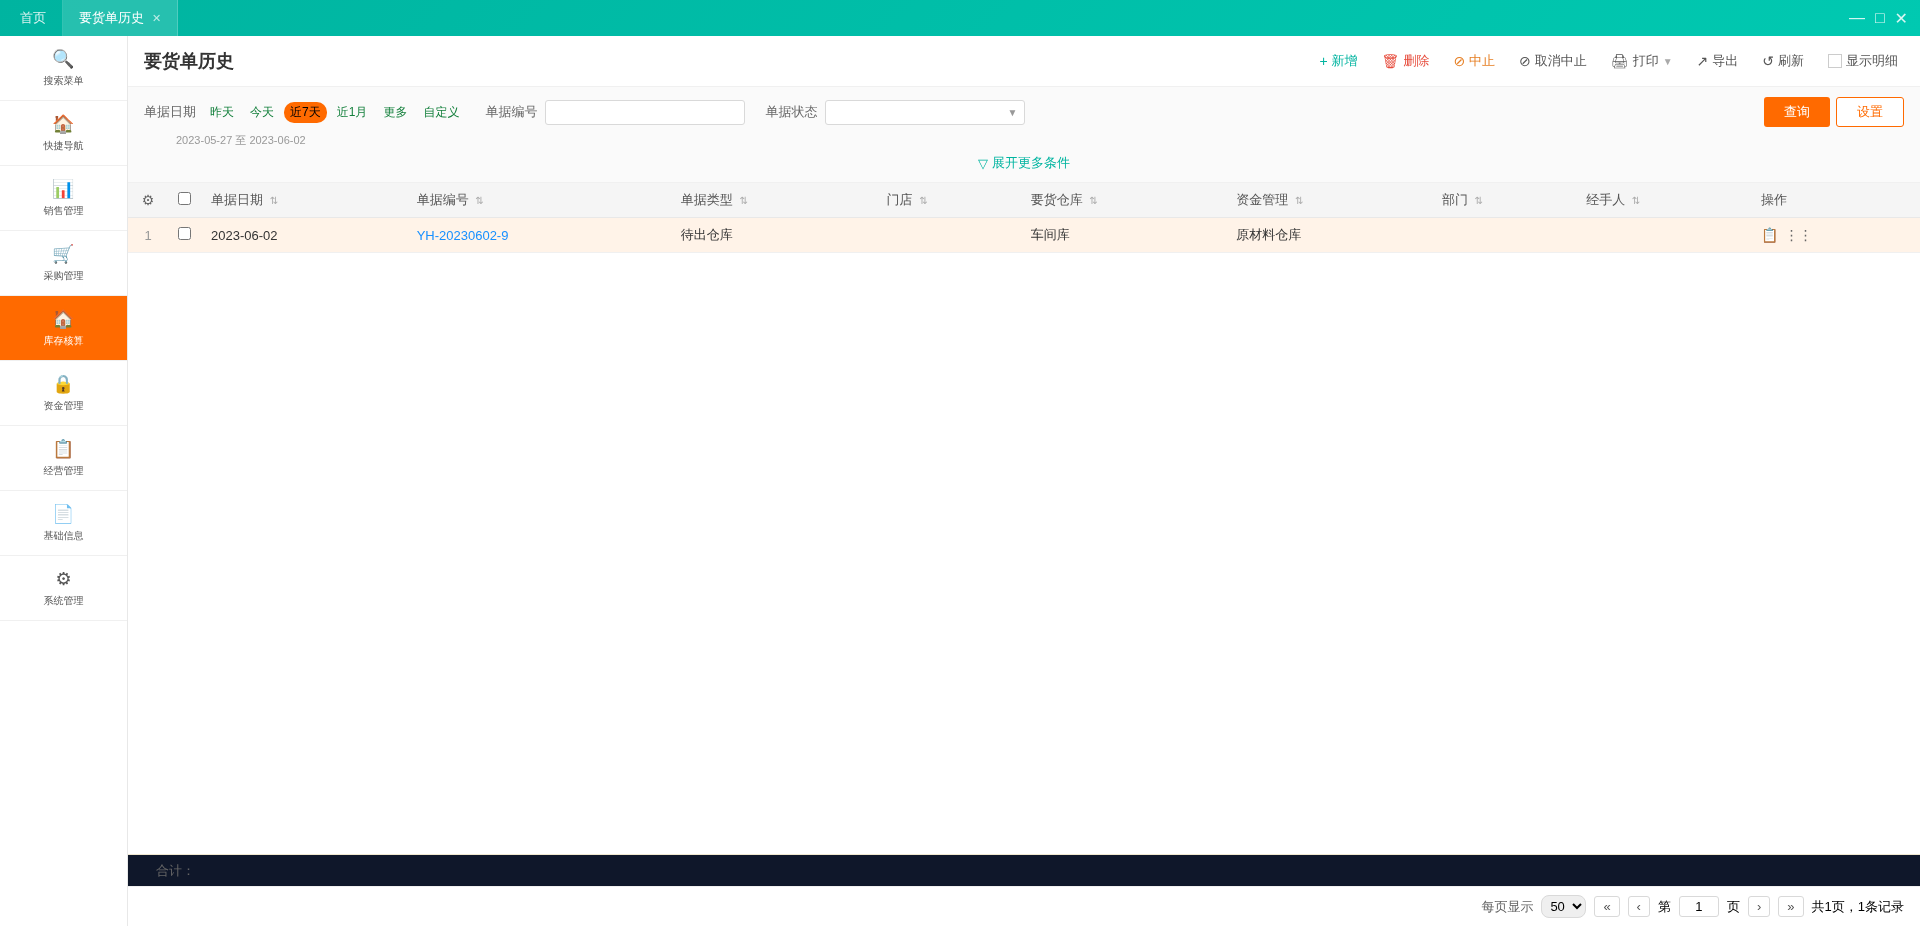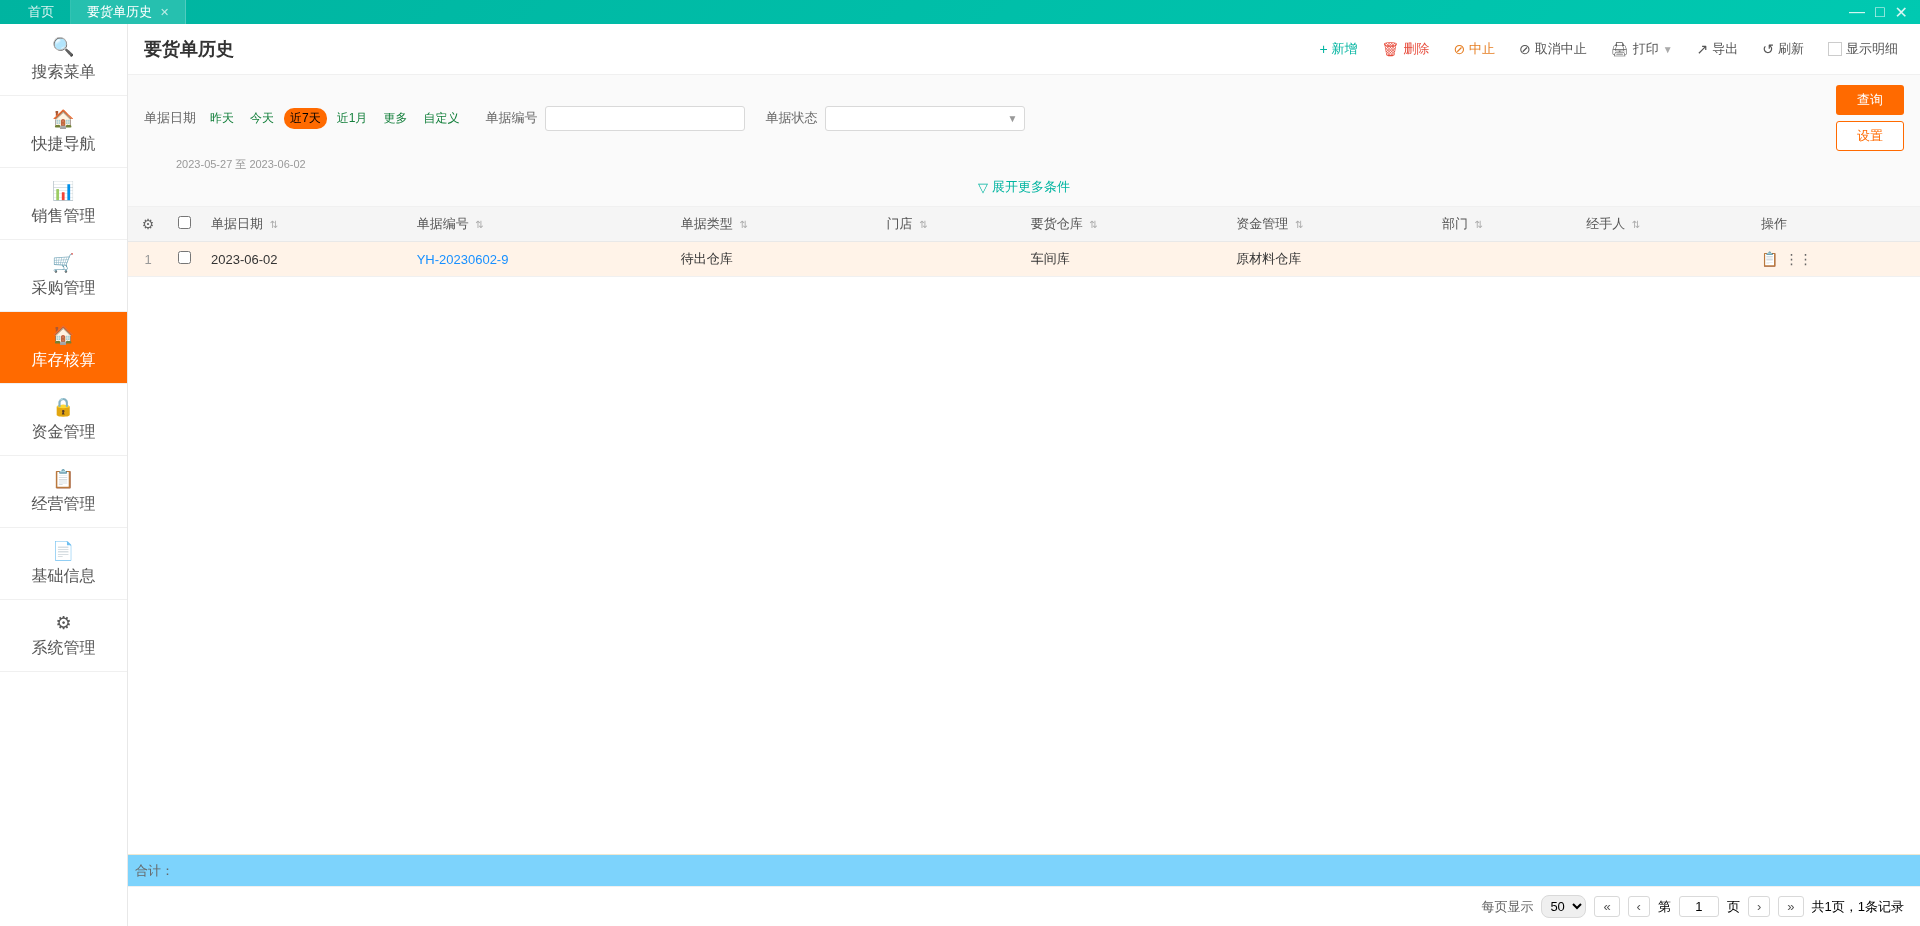--- a/index.html
+++ b/index.html
@@ -1,24 +1,24 @@
 <!DOCTYPE html>
 <html><head>
   <meta charset="utf-8">
   <style>
     * { box-sizing: border-box; margin: 0; padding: 0; font-family: 'Microsoft YaHei', Arial, sans-serif; font-size: 13px; }
     body { display: flex; flex-direction: column; height: 926px; overflow: hidden; background: #f0f2f5; }
 
     
     .top-bar {
-      height: 24px;
+      height: 36px;
       background: linear-gradient(135deg, #00b4a0, #00c9b1);
       display: flex;
       align-items: center;
-      padding: 0 0 0 12px;
+      padding: 0 0 0 4px;
       color: white;
       flex-shrink: 0;
     }
     .top-bar-tabs {
       display: flex;
       align-items: center;
       height: 100%;
       flex: 1;
     }
     .top-tab {
@@ -76,21 +76,21 @@
       cursor: pointer;
       color: #555;
       border-bottom: 1px solid #f0f0f0;
       gap: 4px;
     }
     .sidebar-item.active {
       background: #ff6a00;
       color: white;
     }
     .sidebar-item .icon { font-size: 18px; }
-    .sidebar-item .label { font-size: 16px; }
+    .sidebar-item .label { font-size: 10px; }
 
     
     .content {
       flex: 1;
       display: flex;
       flex-direction: column;
       background: white;
       overflow: hidden;
     }
 
@@ -227,21 +227,21 @@
       background: white;
       color: #ff6a00;
       border: 1px solid #ff6a00;
       padding: 5px 20px;
       border-radius: 3px;
       cursor: pointer;
       font-size: 13px;
     }
     .filter-right-buttons {
       display: flex;
-      flex-direction: column;
+      flex-direction: row;
       gap: 6px;
       margin-left: auto;
     }
 
     
     .table-area {
       flex: 1;
       overflow: auto;
     }
     table {
@@ -269,23 +269,23 @@
     }
     tr.data-row.selected { background: #fff3e8; }
     .link-text { color: #1890ff; cursor: pointer; text-decoration: none; }
     .settings-col { text-align: center; }
     .settings-icon { color: #666; cursor: pointer; font-size: 14px; }
     .action-icons { display: flex; gap: 6px; }
     .action-icon { cursor: pointer; color: #666; font-size: 14px; }
 
     
     .footer-summary {
-      background: #7dd3fc;
+      background: #0f172a;
       border-top: 1px solid #f0e8d0;
-      padding: 6px 7px;
+      padding: 6px 28px;
       display: flex;
       align-items: center;
       flex-shrink: 0;
       min-height: 32px;
       color: #666;
       font-size: 13px;
     }
 
     
     .pagination {

